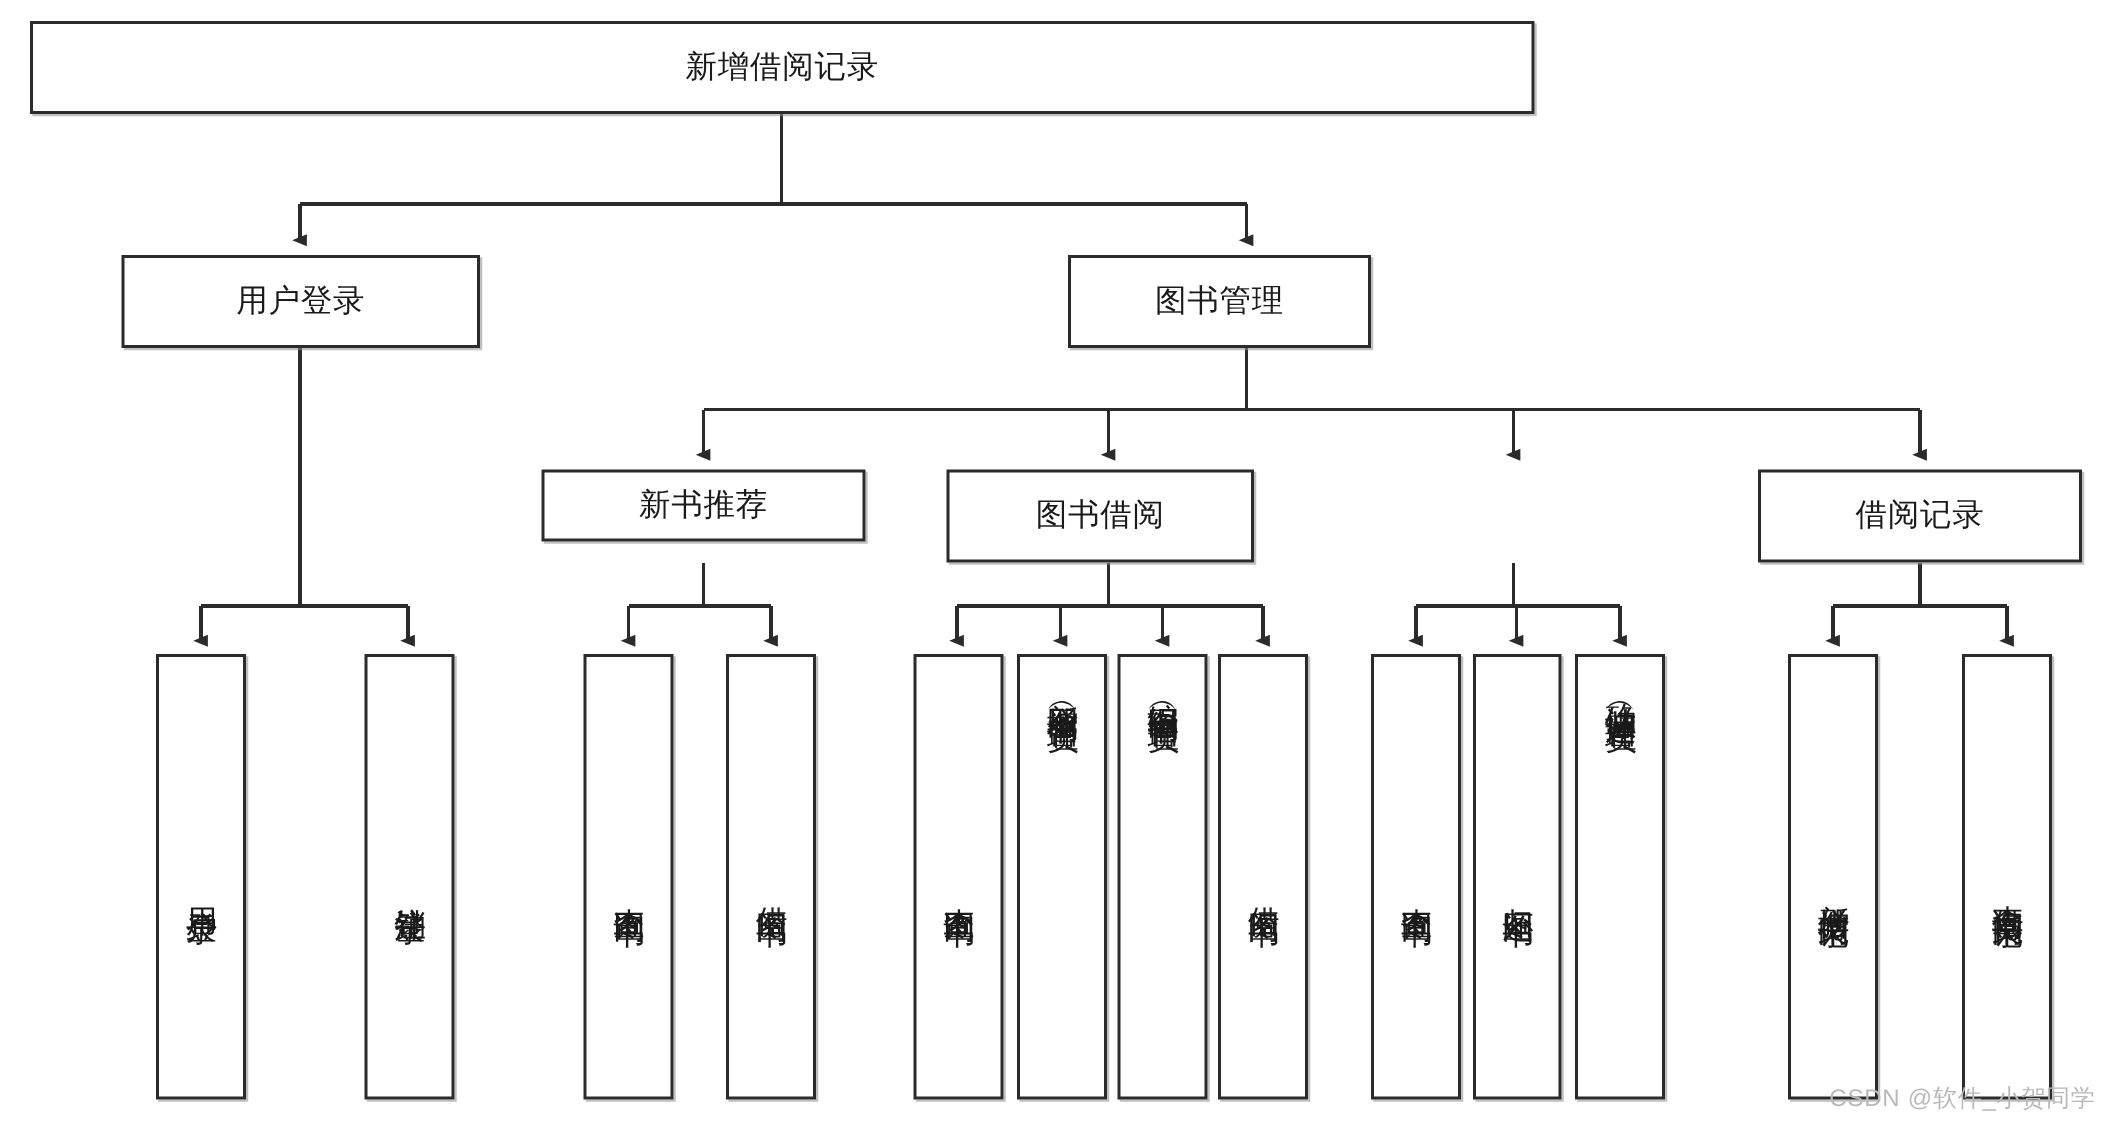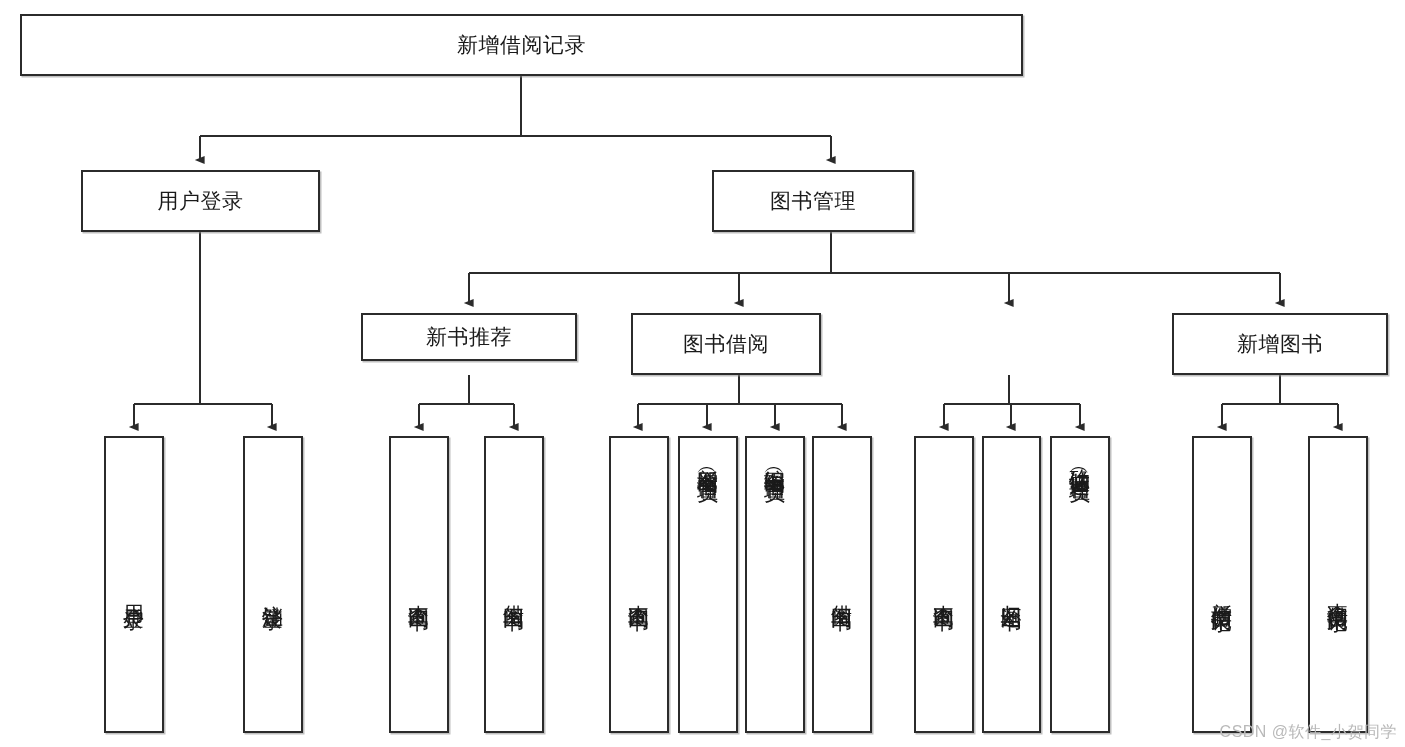--- a/index.html
+++ b/index.html
@@ -141,25 +141,25 @@
   <div class="node" style="left:81px; top:170px; width:239px; height:62px;">
     <span class="label">用户登录</span>
   </div>
   <div class="node" style="left:712px; top:170px; width:202px; height:62px;">
     <span class="label">图书管理</span>
   </div>
 
   <div class="node" style="left:361px; top:313px; width:216px; height:48px;">
     <span class="label">新书推荐</span>
   </div>
-  <div class="node" style="left:631px; top:313px; width:190px; height:62px;">
+  <div class="node" style="left:631px; top:313px; width:205px; height:62px;">
     <span class="label">图书借阅</span>
   </div>
   <div class="node" style="left:1172px; top:313px; width:216px; height:62px;">
-    <span class="label">新增图书</span>
+    <span class="label">借阅记录</span>
   </div>
 
   <div class="node vertical center" style="left:104px; top:436px; width:60px; height:297px;">
     <span class="label">用户登录</span>
   </div>
   <div class="node vertical center" style="left:243px; top:436px; width:60px; height:297px;">
     <span class="label">注销登录</span>
   </div>
 
   <div class="node vertical center" style="left:389px; top:436px; width:60px; height:297px;">

